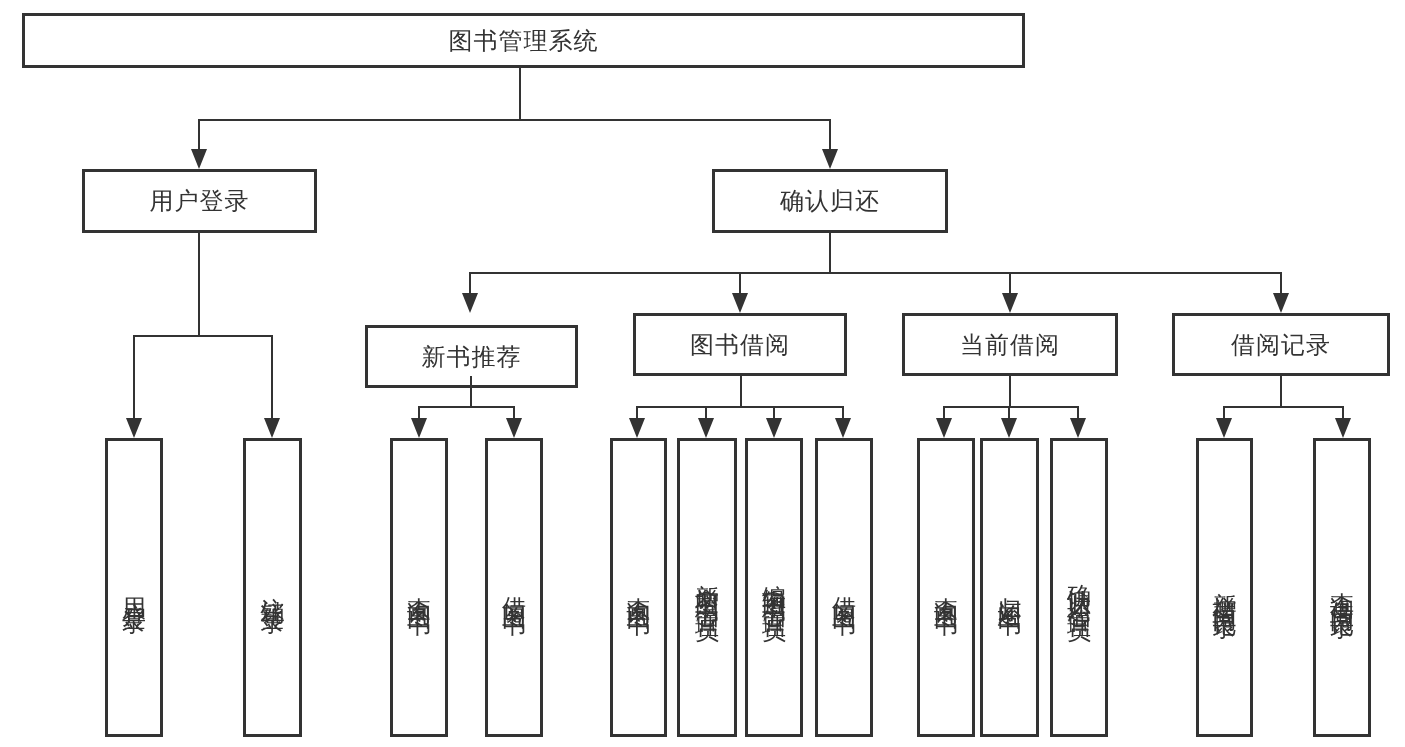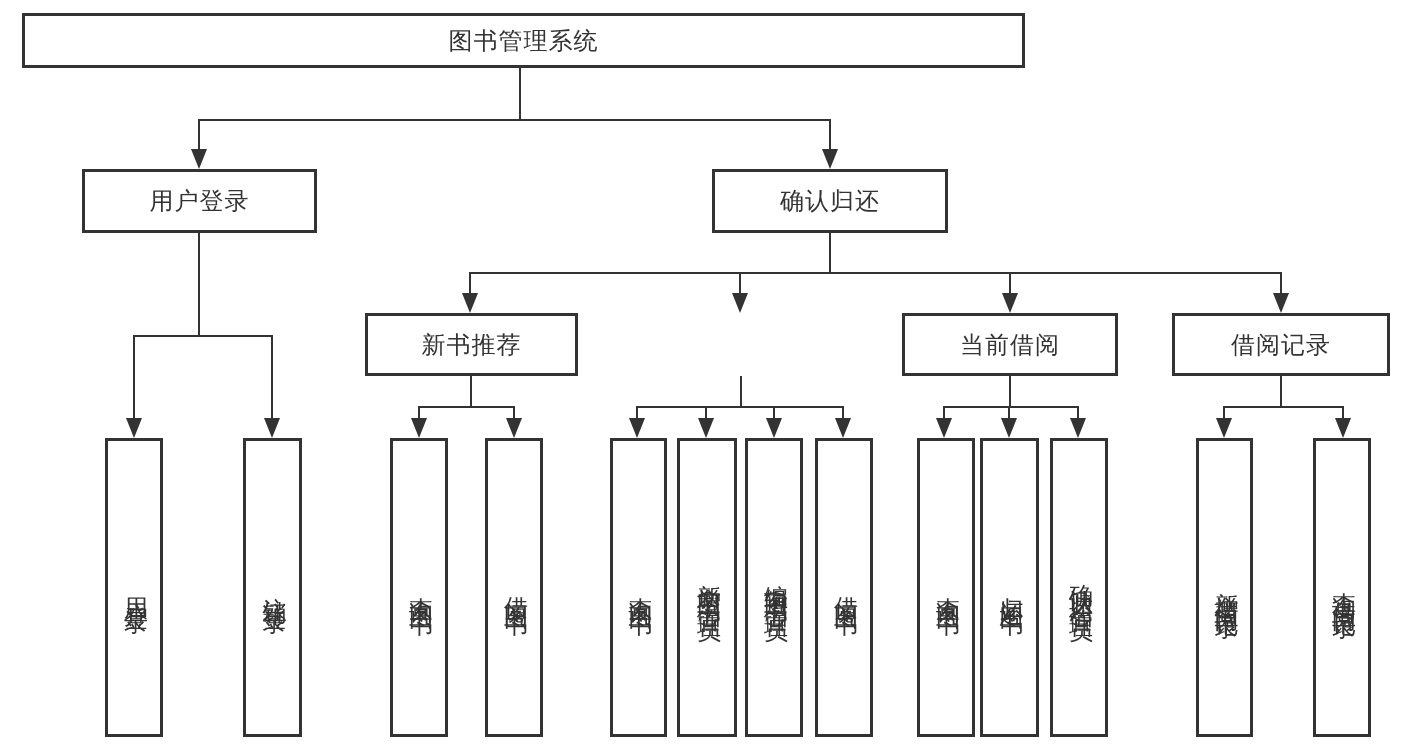--- a/index.html
+++ b/index.html
@@ -1,19 +1,19 @@
 <!DOCTYPE html>
 <html><head>
 <meta charset="utf-8">
 <style>
   html,body { margin:0; padding:0; background:#ffffff; }
   #canvas {
     position:relative; width:1405px; height:747px;
     background:#ffffff; overflow:hidden;
-    font-family:Liberation Mono, monospace;
+    font-family:Liberation Sans, sans-serif;
     color:#333333;
   }
   .box {
     position:absolute; box-sizing:border-box;
     border:3px solid #333333; background:#ffffff;
     display:flex; align-items:center; justify-content:center;
     font-size:24px; color:#333333; letter-spacing:1px;
   }
   .vbox span {
     writing-mode:vertical-rl; text-orientation:mixed;
@@ -41,22 +41,25 @@
     <span>图书管理系统</span>
   </div>
 
   <div class="box" style="left:82px; top:169px; width:235px; height:64px;">
     <span>用户登录</span>
   </div>
   <div class="box" style="left:712px; top:169px; width:236px; height:64px;">
     <span>确认归还</span>
   </div>
 
-  <div class="box" style="left:365px; top:313px; width:213px; height:63px;">
+  <div class="box" style="left:365px; top:325px; width:213px; height:63px;">
     <span>新书推荐</span>
+  </div>
+  <div class="box" style="left:633px; top:313px; width:214px; height:63px;">
+    <span>图书借阅</span>
   </div>
   <div class="box" style="left:1172px; top:313px; width:218px; height:63px;">
     <span>借阅记录</span>
   </div>
   <div class="box" style="left:902px; top:313px; width:216px; height:63px;">
     <span>当前借阅</span>
   </div>
 
   <div class="box vbox" style="left:105px; top:438px; width:58px; height:299px;">
     <span>用户登录</span>

